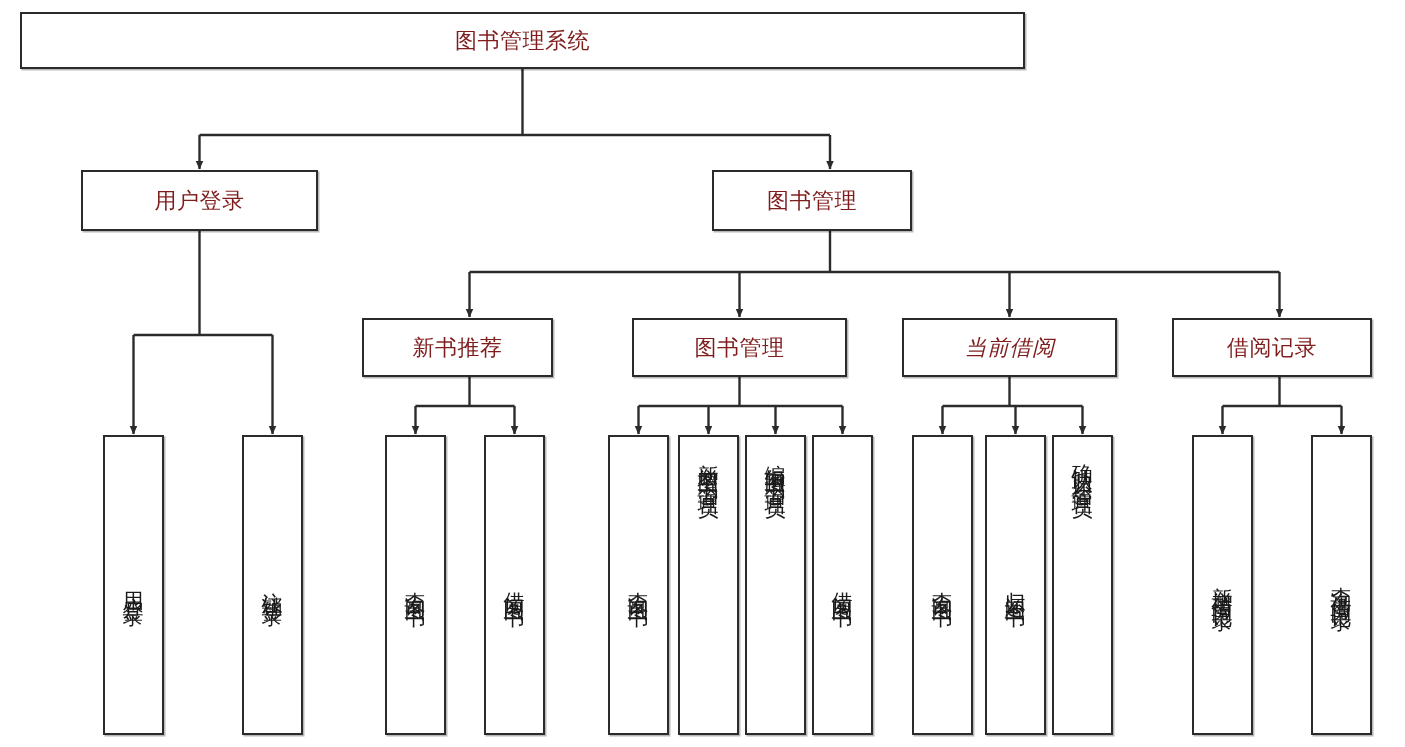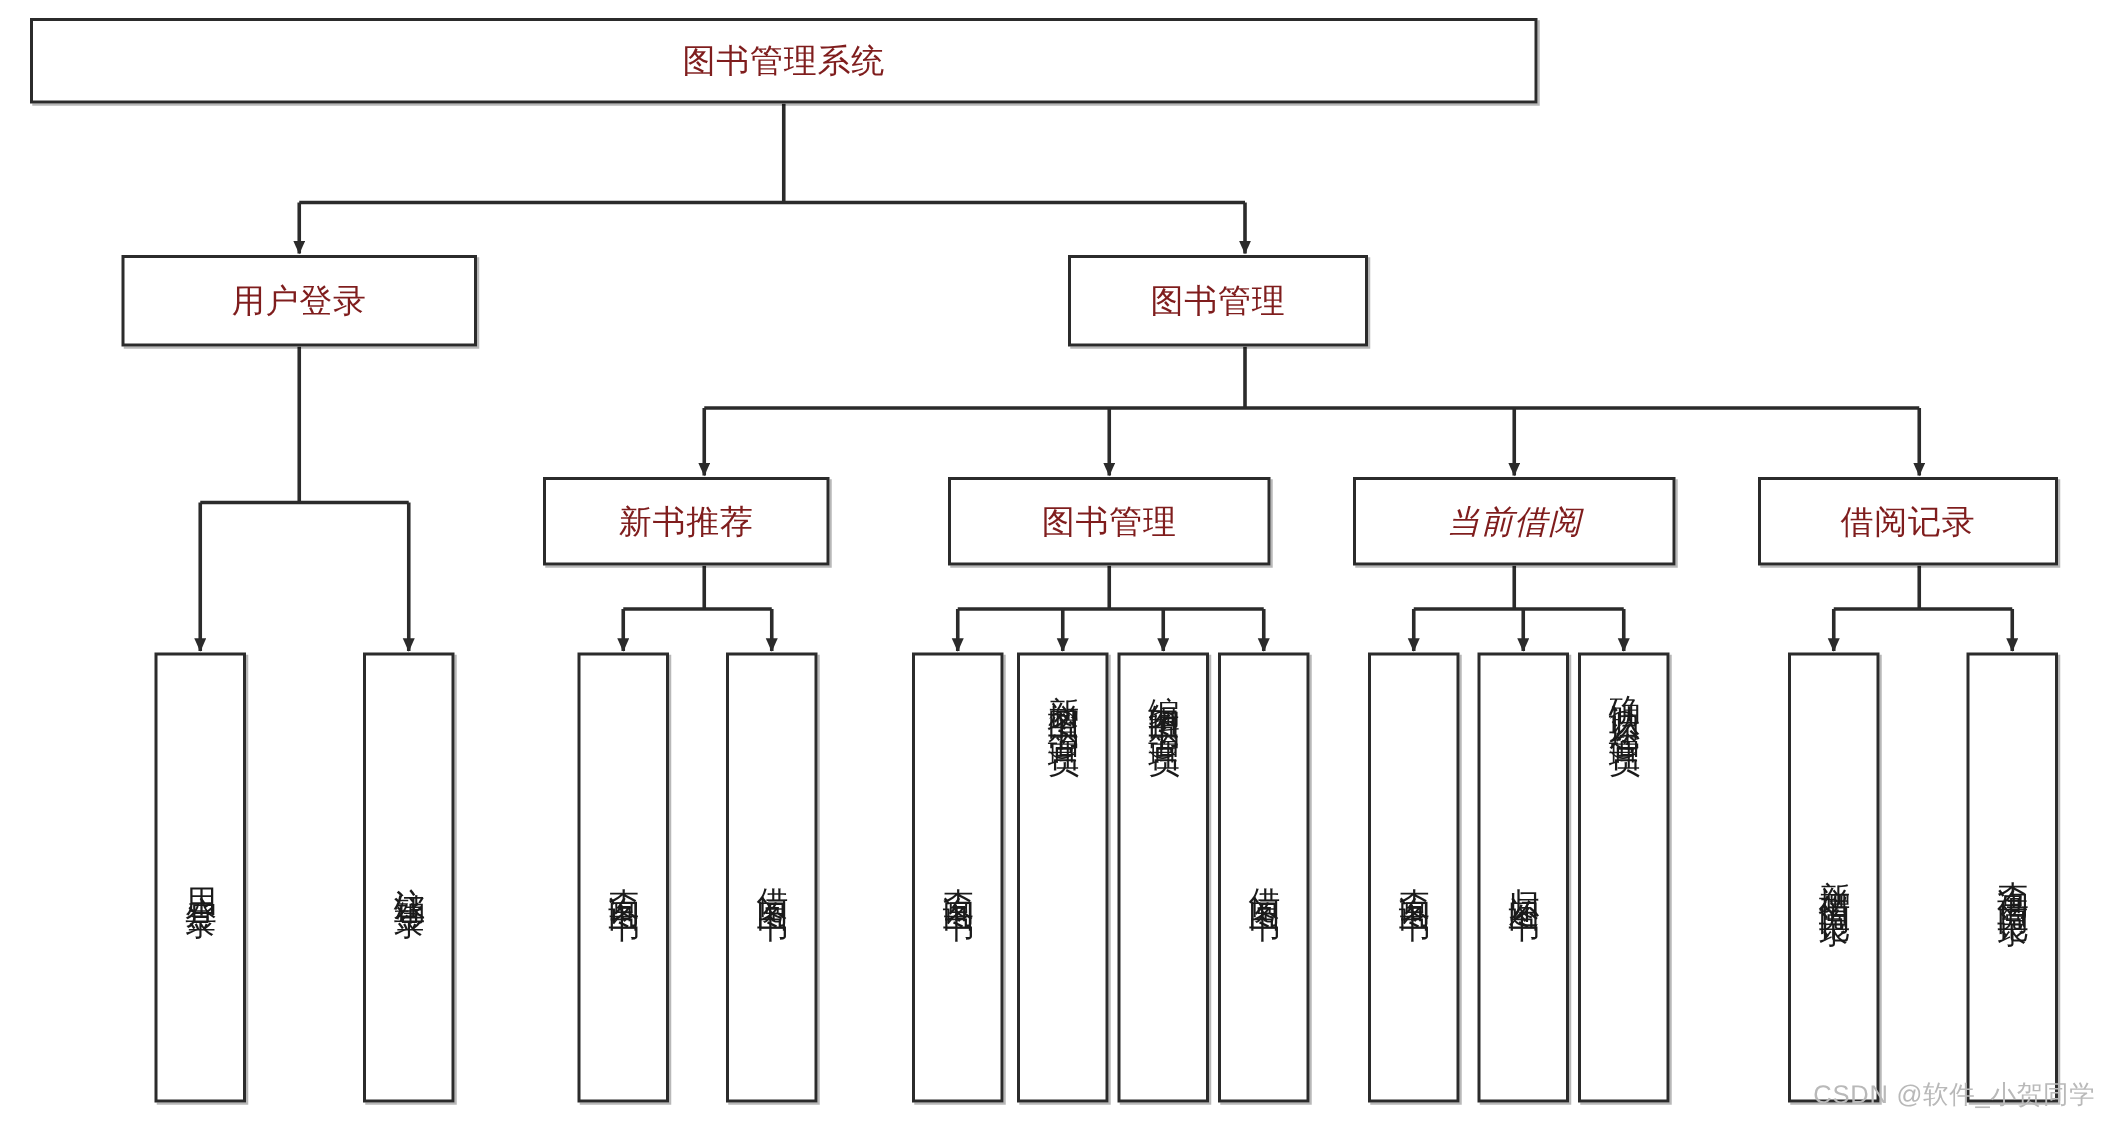--- a/index.html
+++ b/index.html
@@ -211,14 +211,13 @@
         <div class="leaf-inner center">
           <div class="node-label-v" style="position: static;">新增借阅记录</div>
         </div>
       </div>
       <div class="node-box" style="left: 1311px; top: 435px; width: 61px; height: 300px;">
         <div class="leaf-inner center">
           <div class="node-label-v" style="position: static;">查询借阅记录</div>
         </div>
       </div>
     </div>
-  <div id="watermark">CSDN @软件_小贺同学</div>
 </div>
 
 </body></html>

